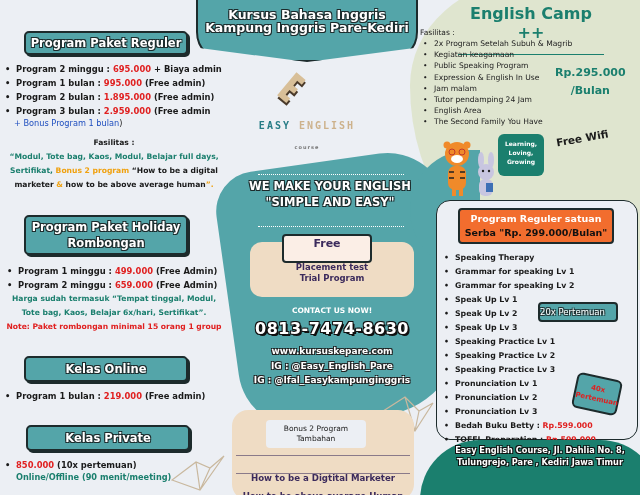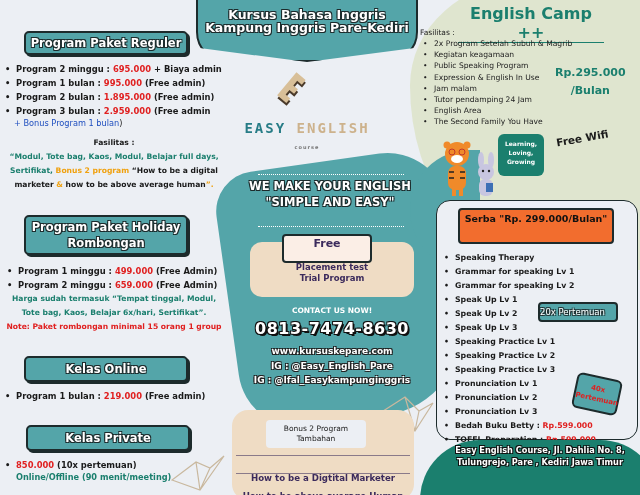--- a/index.html
+++ b/index.html
@@ -54,21 +54,21 @@
   .blue { color: #1f4fbf; }
   .green { color: #1b7f6e; }
   .gold { color: #f0a10f; }
 
   .center-text { text-align: center; font-weight: bold; font-size: 7.6px; line-height: 14px; }
 
   
   .logo-e {
     position: absolute; left: 272px; top: 70px; width: 50px; height: 50px;
   }
-  .logo-word { position: absolute; left: 232px; top: 120px; width: 150px; text-align: center; font-family: "DejaVu Sans Mono", monospace; font-weight: bold; font-size: 14px; letter-spacing: 2px; }
+  .logo-word { position: absolute; left: 232px; top: 120px; width: 150px; text-align: center; font-family: "DejaVu Sans Mono", monospace; font-weight: bold; font-size: 10px; letter-spacing: 2px; }
   .logo-word .a { color: #277c86; }
   .logo-word .b { color: #cdb28c; }
   .logo-sub { position: absolute; left: 232px; top: 144px; width: 150px; text-align: center; font-size: 5px; font-weight: bold; color: #777; letter-spacing: 1px; }
 
   
   .slogan { position: absolute; left: 232px; top: 178px; width: 196px; text-align: center; color: #fff; font-weight: bold; font-size: 11.5px; line-height: 16px;
     text-shadow: -1px -1px 0 #1d2b2c, 1px -1px 0 #1d2b2c, -1px 1px 0 #1d2b2c, 1px 1px 0 #1d2b2c; }
   .dotline { position: absolute; left: 258px; width: 146px; border-top: 1px dotted #fff; }
 
   .free-box { position: absolute; left: 250px; top: 242px; width: 164px; height: 55px; background: #efdcc4; border-radius: 12px; }
@@ -80,21 +80,21 @@
   .phone { position: absolute; left: 232px; top: 319px; width: 200px; text-align: center; color: #fff; font-weight: bold; font-size: 16px; letter-spacing: 0.5px;
     text-shadow: -1px -1px 0 #111, 1px -1px 0 #111, -1px 1px 0 #111, 1px 1px 0 #111, 2px 2px 0 #111; }
   .contact-lines { position: absolute; left: 232px; top: 344px; width: 200px; text-align: center; color: #fff; font-weight: bold; font-size: 9px; line-height: 14.5px;
     text-shadow: -1px -1px 0 #222, 1px -1px 0 #222, -1px 1px 0 #222, 1px 1px 0 #222; }
 
   .bonus-box { position: absolute; left: 232px; top: 410px; width: 182px; height: 90px; background: #efdcc4; border-radius: 16px; }
   .bonus-tag { position: absolute; left: 266px; top: 420px; width: 100px; height: 28px; background: #eceff4; border-radius: 4px; text-align: center; font-size: 7.5px; line-height: 10px; padding-top: 4px; color: #1a1a1a; }
   .bonus-item { position: absolute; left: 236px; width: 174px; text-align: center; font-weight: bold; font-size: 8.6px; color: #3b2a5c; border-top: 1px solid #8a7a8a; padding-top: 17px; }
 
   
-  .camp-title { position: absolute; left: 458px; top: 4px; font-size: 16px; font-weight: bold; color: #1b7f6e; border-bottom: 1px solid #1b7f6e; padding-bottom: 0px; width: 146px; text-align: center; }
+  .camp-title { position: absolute; left: 458px; top: 4px; font-size: 16px; font-weight: bold; color: #1b7f6e; border-bottom: 1px solid #1b7f6e; padding-bottom: 12px; width: 146px; text-align: center; }
   .camp-fas { position: absolute; left: 420px; top: 28px; font-size: 7.5px; color: #222; }
   .camp-list { position: absolute; left: 420px; top: 38px; }
   .camp-list li { font-weight: normal !important; font-size: 7.6px !important; line-height: 11.2px !important; color: #222; }
   .camp-price { position: absolute; left: 555px; top: 64px; text-align: center; color: #1b7f6e; font-weight: bold; font-size: 11px; line-height: 18px; }
   .bubble-learn { position: absolute; left: 498px; top: 134px; width: 46px; height: 42px; background: #1b7f6e; border-radius: 6px; color: #fff; text-align: center; font-size: 6px; line-height: 9px; padding-top: 5px; font-weight: bold; }
   .free-wifi { position: absolute; left: 556px; top: 132px; font-weight: bold; font-size: 10.5px; transform: rotate(-10deg); }
 
   
   .tiger { position: absolute; left: 440px; top: 140px; width: 34px; height: 58px; }
   .rabbit { position: absolute; left: 472px; top: 152px; width: 28px; height: 48px; }
@@ -257,20 +257,21 @@
 
 <div class="bubble-learn">
   <div>Learning,</div>
   <div>Loving,</div>
   <div>Growing</div>
 </div>
 <div class="free-wifi">Free Wifi</div>
 
 <div class="satuan-card"></div>
 <div class="satuan-head">
+  <div>Program Reguler satuan</div>
   <div class="s2">Serba "Rp. 299.000/Bulan"</div>
 </div>
 <ul class="list satuan-list">
   <li>Speaking Therapy</li>
   <li>Grammar for speaking Lv 1</li>
   <li>Grammar for speaking Lv 2</li>
   <li>Speak Up Lv 1</li>
   <li>Speak Up Lv 2</li>
   <li>Speak Up Lv 3</li>
   <li>Speaking Practice Lv 1</li>

